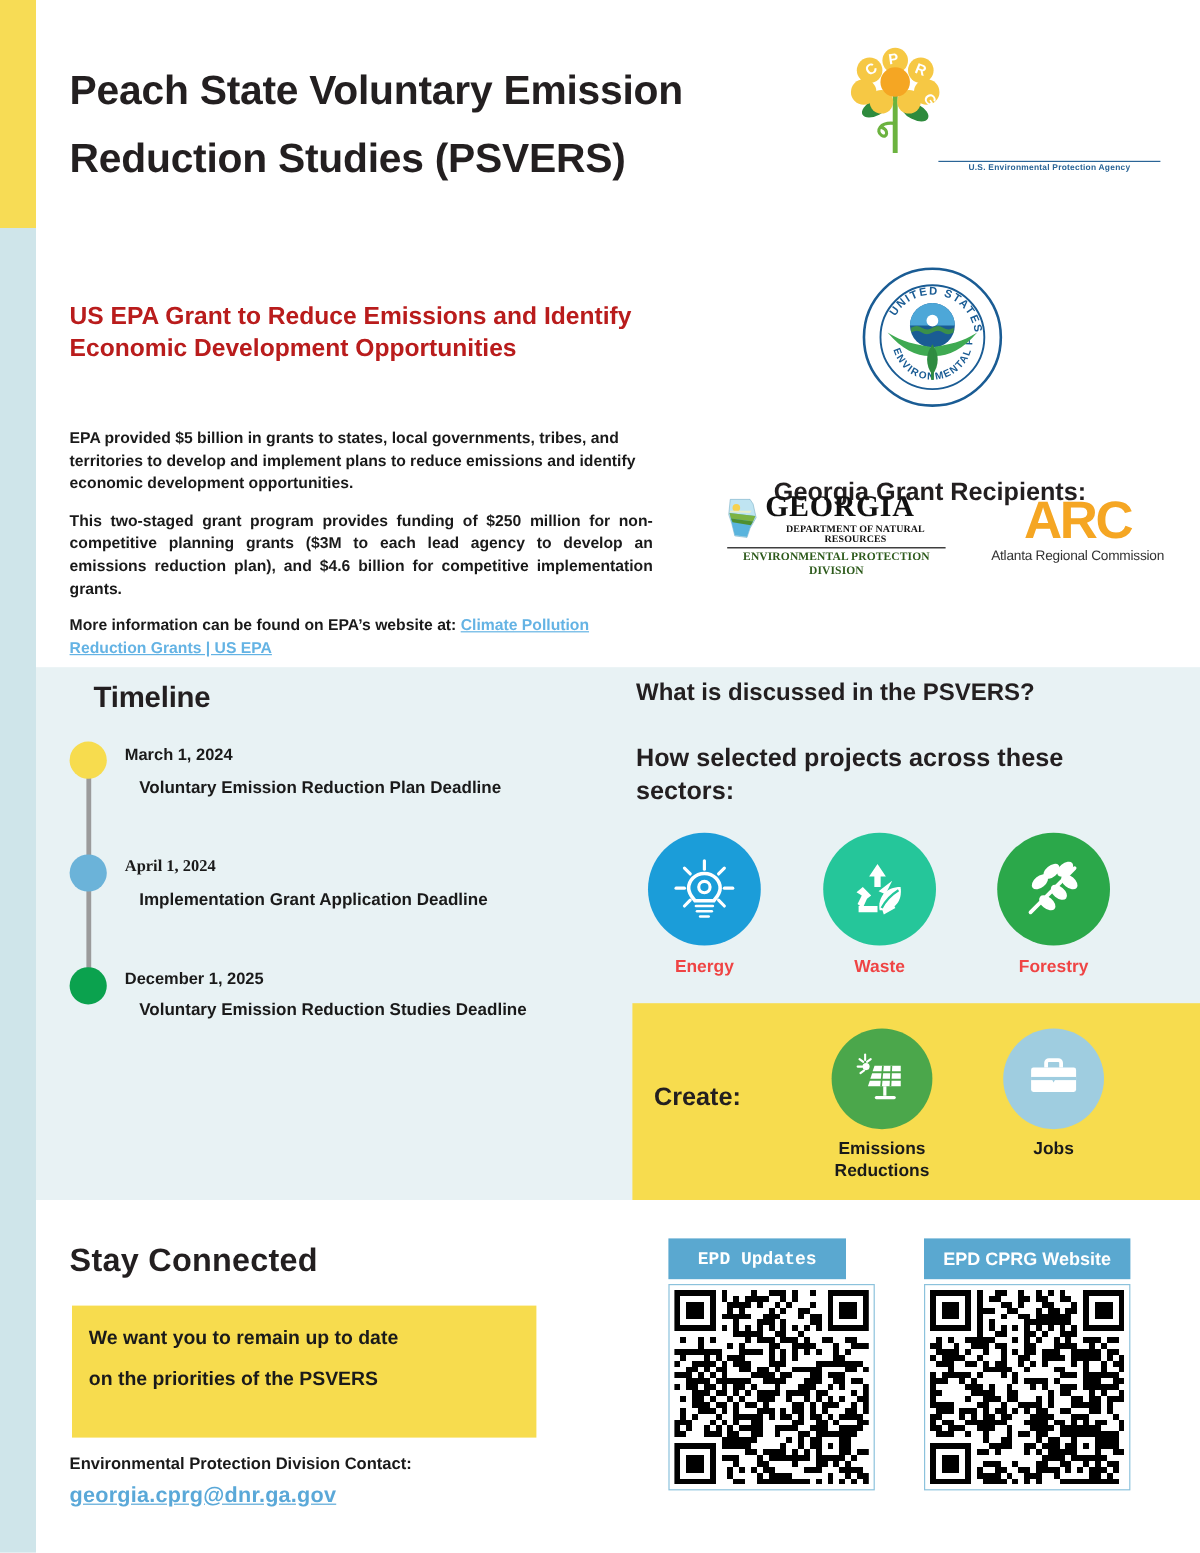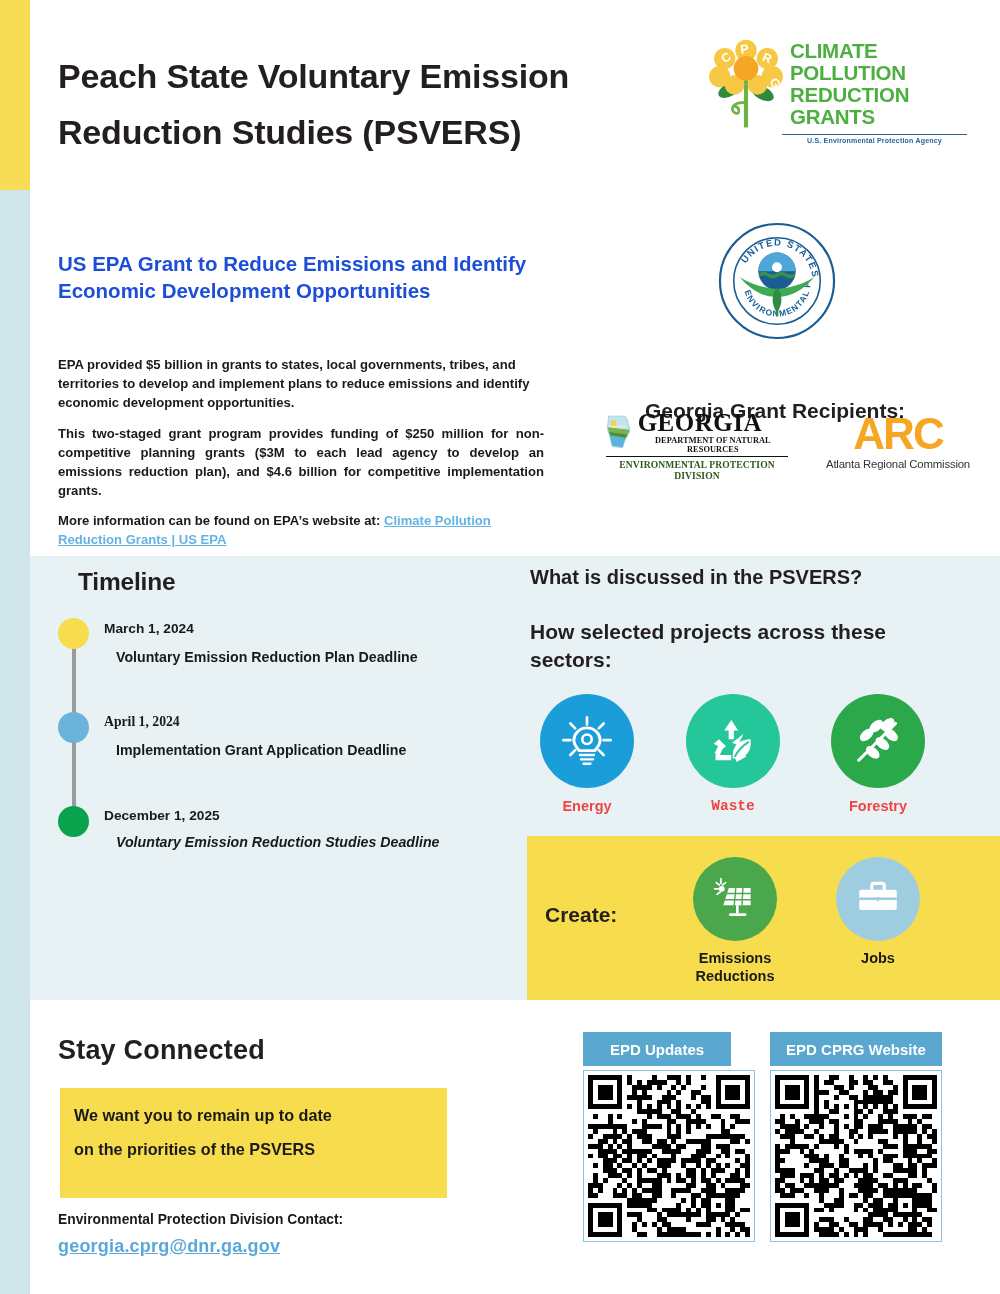--- a/index.html
+++ b/index.html
@@ -33,21 +33,21 @@
 
   
   .title {
     position: absolute; left: 58px; top: 48px; width: 620px;
     font-size: 34px; font-weight: bold; color: #231f20;
     line-height: 1.65;
     letter-spacing: -0.2px;
   }
   .subtitle {
     position: absolute; left: 58px; top: 250px; width: 470px;
-    font-size: 20.5px; font-weight: bold; color: #1d4ed8;
+    font-size: 20.5px; font-weight: bold; color: #b91c1c;
     line-height: 1.32;
   }
   .para {
     position: absolute; left: 58px; width: 486px;
     font-size: 13.1px; font-weight: bold; color: #1a1a1a;
     line-height: 1.45;
   }
   .para.p1 { top: 356px; }
   .para.p2 { top: 425px; text-align: justify; }
   .para.p3 { top: 512px; }
@@ -129,35 +129,35 @@
   }
   .tl-date.t0 { top: 621px; }
   .tl-date.t1 { top: 714px; font-family: Liberation Serif, serif; }
   .tl-date.t2 { top: 808px; }
   .tl-desc {
     position: absolute; left: 104px;
     font-size: 14.2px; font-weight: bold; color: #1a1a1a; margin-left: 12px;
   }
   .tl-desc.t0 { top: 649px; }
   .tl-desc.t1 { top: 742px; }
-  .tl-desc.t2 { top: 834px; font-style: italic; }
+  .tl-desc.t2 { top: 834px; }
 
   
   .h-discussed {
     position: absolute; left: 530px; top: 566px;
     font-size: 20px; font-weight: bold; color: #231f20;
   }
   .h-sectors {
     position: absolute; left: 530px; top: 618px; width: 380px;
     font-size: 21px; font-weight: bold; color: #231f20; line-height: 1.35;
   }
 
   .sector { position: absolute; width: 100px; text-align: center; }
   .sector.s0 { left: 537px; top: 694px; }
-  .sector.s1 { left: 683px; top: 694px; font-family: Liberation Mono, monospace; }
+  .sector.s1 { left: 683px; top: 694px; }
   .sector.s2 { left: 828px; top: 694px; }
   .circ {
     width: 94px; height: 94px; border-radius: 50%;
     display: flex; align-items: center; justify-content: center;
     margin: 0 auto;
   }
   .sector-label {
     margin-top: 10px; font-size: 14.5px; font-weight: bold; color: #ef4444;
   }
 
@@ -200,21 +200,21 @@
     position: absolute; left: 58px; top: 1212px;
     font-size: 13.8px; font-weight: bold; color: #1a1a1a;
   }
   .contact-email {
     position: absolute; left: 58px; top: 1236px;
     font-size: 18px; font-weight: bold; color: #5aa8d8; letter-spacing: 0.2px;
   }
 
   
   .qr-block { position: absolute; }
-  .qr-block.q0 { left: 583px; top: 1032px; width: 148px; }
+  .qr-block.q0 { left: 557px; top: 1032px; width: 148px; font-family: Liberation Mono, monospace; }
   .qr-block.q1 { left: 770px; top: 1032px; width: 172px; }
   .qr-cap {
     height: 34px; background: #5aa8d0; color: #ffffff;
     display: flex; align-items: center; justify-content: center;
     font-size: 15px; font-weight: bold;
   }
   .qr-frame {
     margin-top: 4px; width: 172px; height: 172px;
     border: 1.5px solid #8cc2dc; background: #fff; padding: 4px;
   }
@@ -250,26 +250,20 @@
       <circle cx="18" cy="46" r="13" fill="#f6c844"></circle>
       <circle cx="82" cy="46" r="13" fill="#f6c844"></circle>
       <circle cx="36" cy="56" r="12" fill="#f6c844"></circle>
       <circle cx="64" cy="56" r="12" fill="#f6c844"></circle>
       <circle cx="50" cy="36" r="15" fill="#f5a623"></circle>
       <text x="24" y="30" font-family="Liberation Sans, sans-serif" font-size="15" font-weight="bold" fill="#fff" transform="rotate(-35 24 30)">C</text>
       <text x="44" y="18" font-family="Liberation Sans, sans-serif" font-size="15" font-weight="bold" fill="#fff" transform="rotate(-8 44 18)">P</text>
       <text x="69" y="26" font-family="Liberation Sans, sans-serif" font-size="15" font-weight="bold" fill="#fff" transform="rotate(22 69 26)">R</text>
       <text x="78" y="52" font-family="Liberation Sans, sans-serif" font-size="15" font-weight="bold" fill="#fff" transform="rotate(55 78 52)">G</text>
     </svg>
-  </div>
-  <div class="cprg-text">
-    <div>CLIMATE</div>
-    <div>POLLUTION</div>
-    <div>REDUCTION</div>
-    <div>GRANTS</div>
   </div>
   <div class="cprg-sub">U.S. Environmental Protection Agency</div>
 
   <div class="epa-seal">
     <svg viewBox="0 0 120 120" width="118" height="118">
       <circle cx="60" cy="60" r="58" fill="#fff" stroke="#1a5c94" stroke-width="2.2"></circle>
       <circle cx="60" cy="60" r="44" fill="#fff" stroke="#1a5c94" stroke-width="1.6"></circle>
       <path id="arcTop" d="M 24 60 A 36 36 0 0 1 96 60" fill="none"></path>
       <path id="arcBot" d="M 26 62 A 34 34 0 0 0 94 62" fill="none"></path>
       <text font-family="Liberation Sans, sans-serif" font-size="9.5" font-weight="bold" fill="#1a5c94" letter-spacing="1.4">

